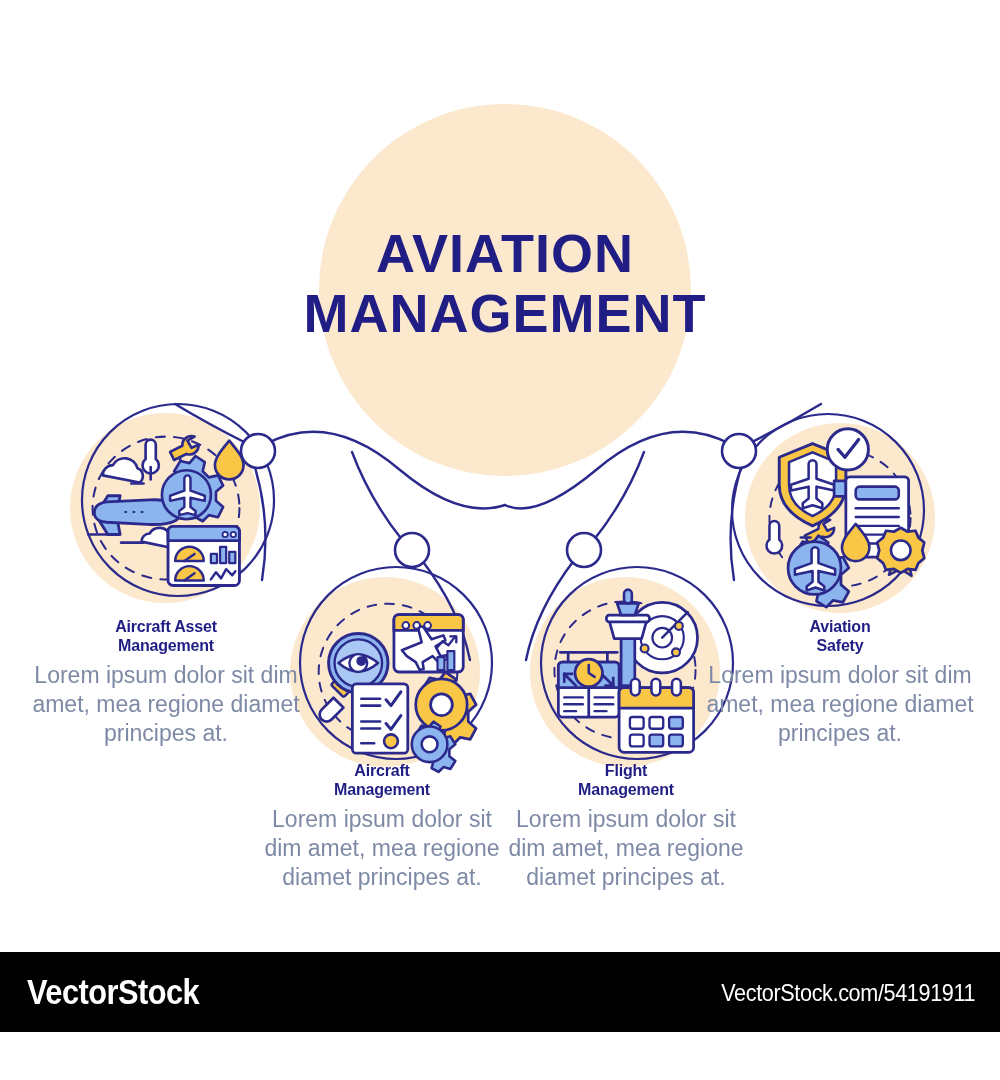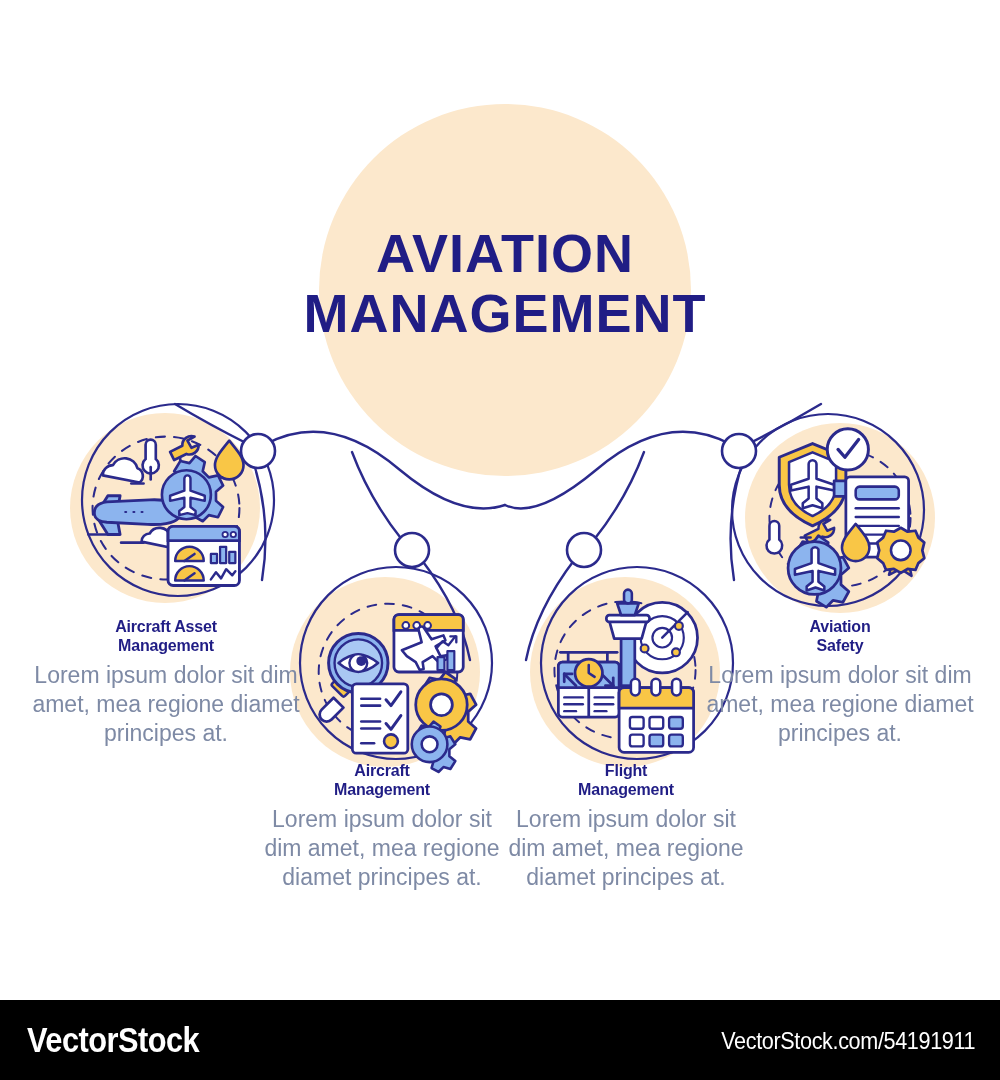--- a/index.html
+++ b/index.html
@@ -37,21 +37,21 @@
     margin-top:5px;
   }
 
   #t-asset     { left:18px;  top:618px; width:296px; }
   #t-reporting { left:256px; top:762px; width:252px; }
   #t-flight    { left:500px; top:762px; width:252px; }
   #t-safety    { left:692px; top:618px; width:296px; }
 
   
   #footer {
-    position:absolute; left:0; top:1000px;
+    position:absolute; left:0; top:952px;
     width:1000px; height:80px;
     background:#000000;
   }
   #wm-logo {
     position:absolute; left:27px; top:20px;
     color:#ffffff;
     font-size:35px;
     font-weight:bold;
     letter-spacing:-0.6px;
     font-family:"Liberation Sans", sans-serif;

